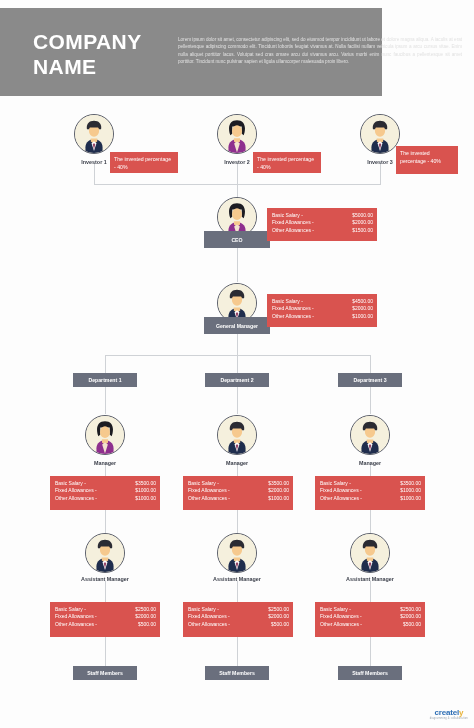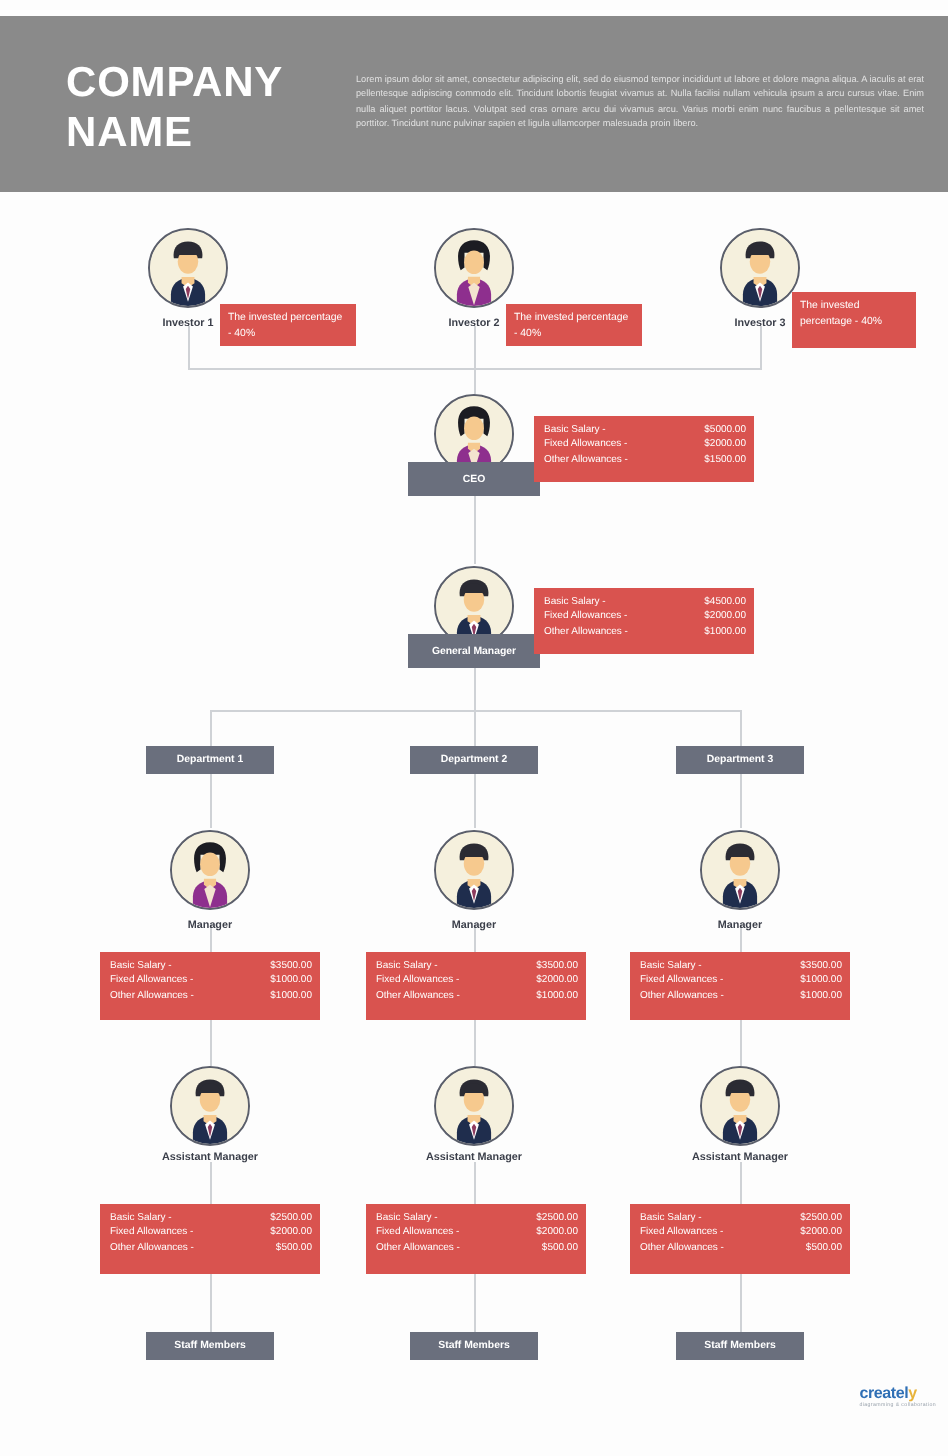--- a/index.html
+++ b/index.html
@@ -6,21 +6,21 @@
   body{
     width:474px;height:728px;
     background:#ffffff;
     font-family:"Liberation Sans", sans-serif;
     overflow:hidden;
   }
   .page{position:relative;width:474px;height:728px;background:#fdfdfd;}
 
   
   .header{
-    position:absolute;left:0;top:8px;width:474px;height:88px;
+    position:absolute;left:0;top:8px;width:382px;height:88px;
     background:#8a8a8a;
   }
   .company-name{
     position:absolute;left:33px;top:21px;
     width:150px;
     color:#ffffff;
     font-size:21px;line-height:25px;
     font-weight:bold;letter-spacing:0.4px;
   }
   .header-para{
@@ -70,21 +70,21 @@
   .rrow .lab{text-align:left;}
   .rrow .val{text-align:right;}
 
   .pbadge{
     position:absolute;background:#d9534f;
     color:#ffffff;font-size:5.2px;line-height:8px;
     padding:3px 4px;box-sizing:border-box;overflow:hidden;
   }
 
   
-  .wm{position:absolute;right:6px;bottom:24px;text-align:left;}
+  .wm{position:absolute;right:6px;bottom:8px;text-align:center;}
   .wm-main{font-size:8px;font-weight:bold;color:#2f6fb5;letter-spacing:-0.2px;}
   .wm-main .y{color:#e8b33a;}
   .wm-sub{font-size:2.6px;color:#9aa3ad;letter-spacing:0.2px;margin-top:0.5px;}
 </style>
 </head>
 <body>
 
 <div class="page">
 
   <div class="header">

